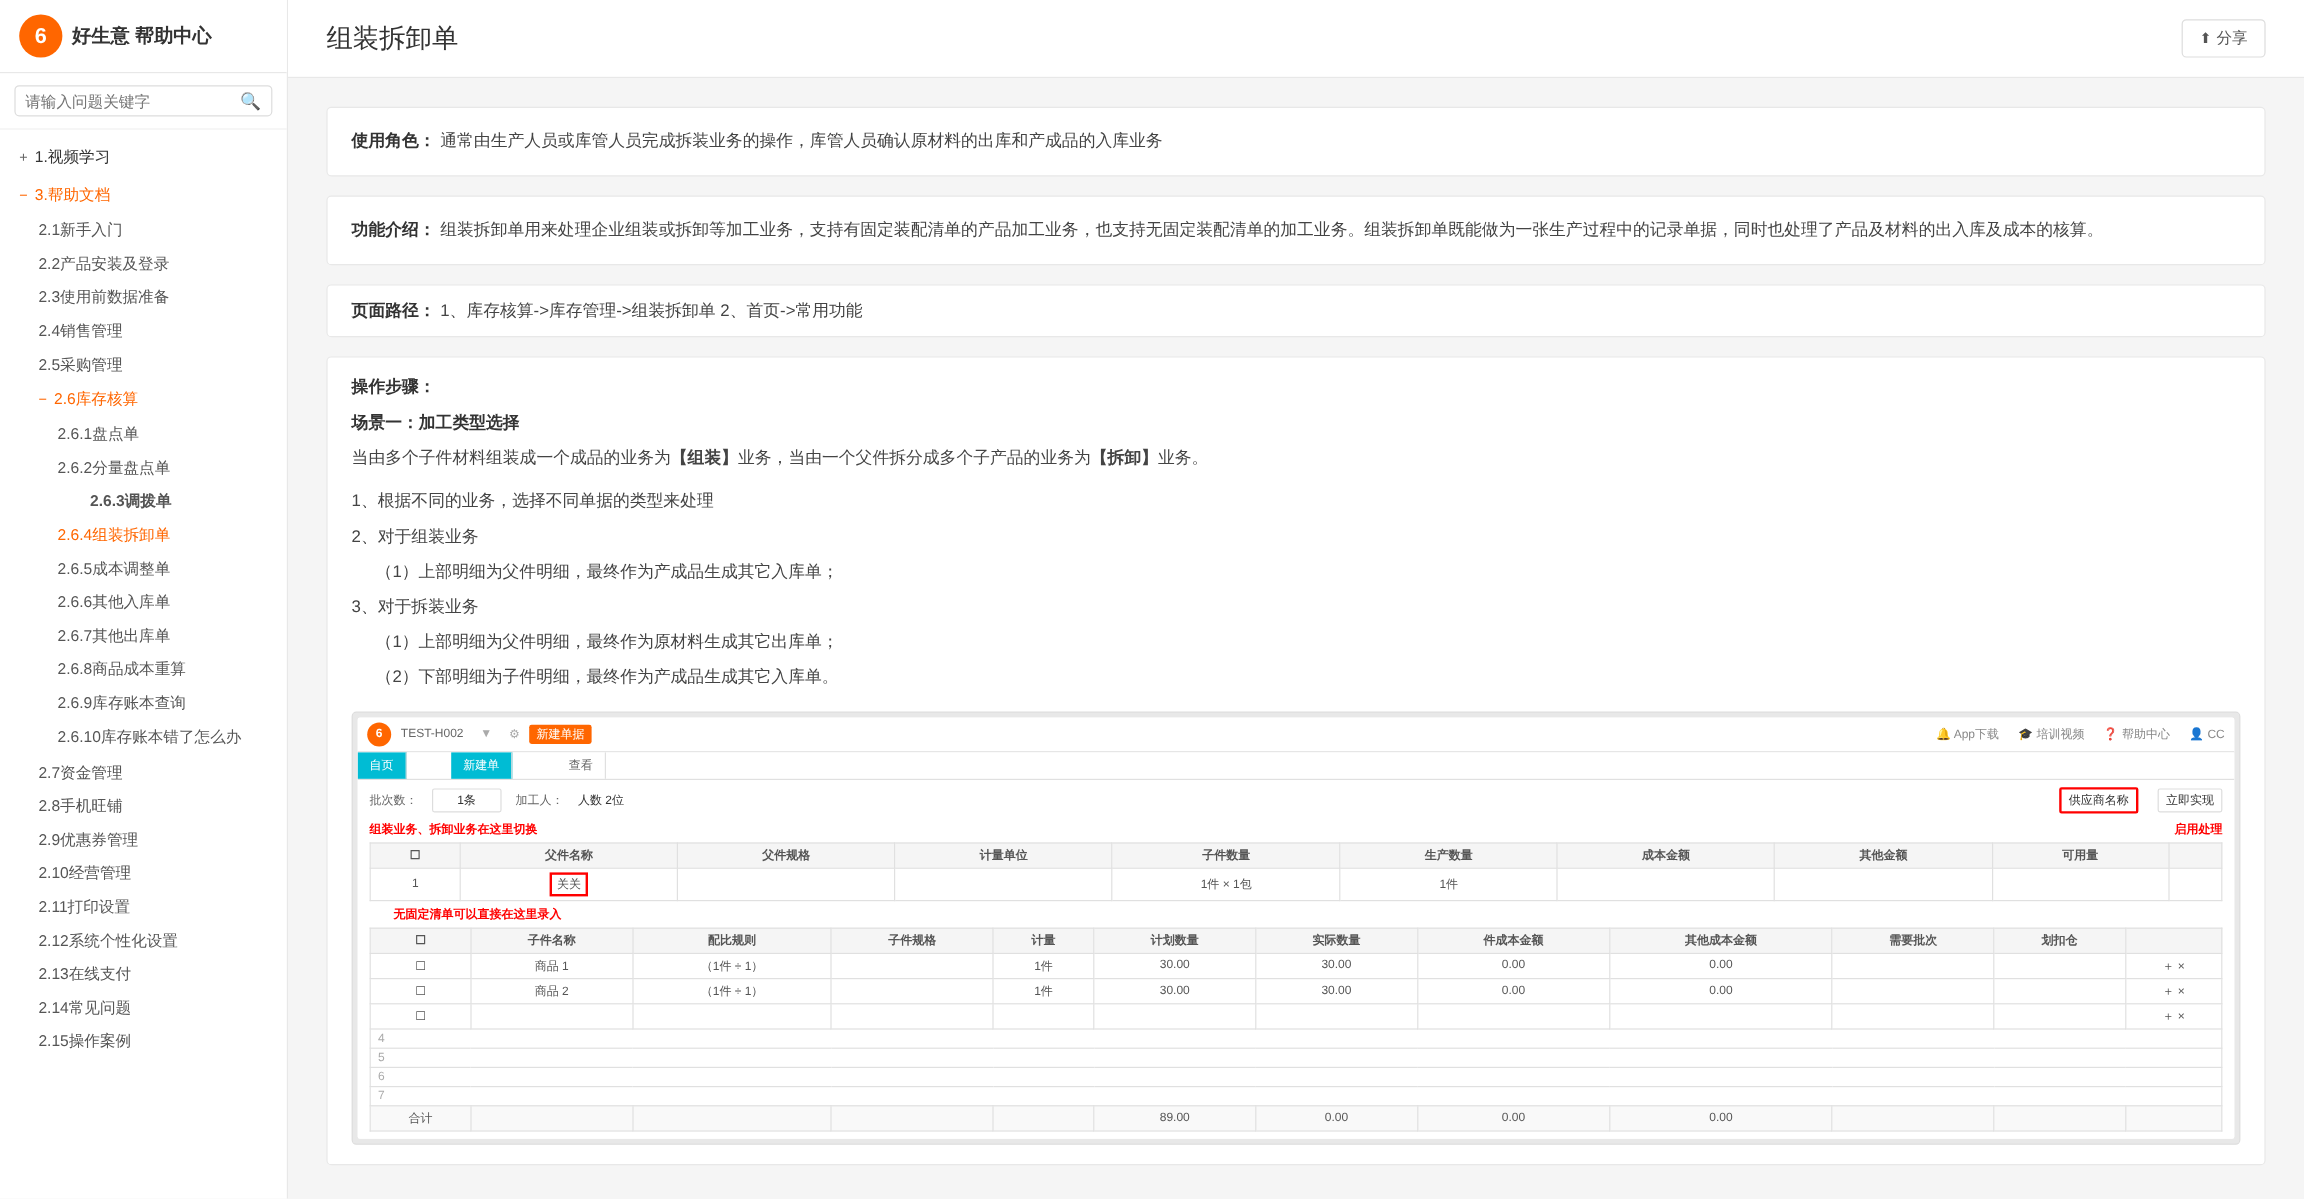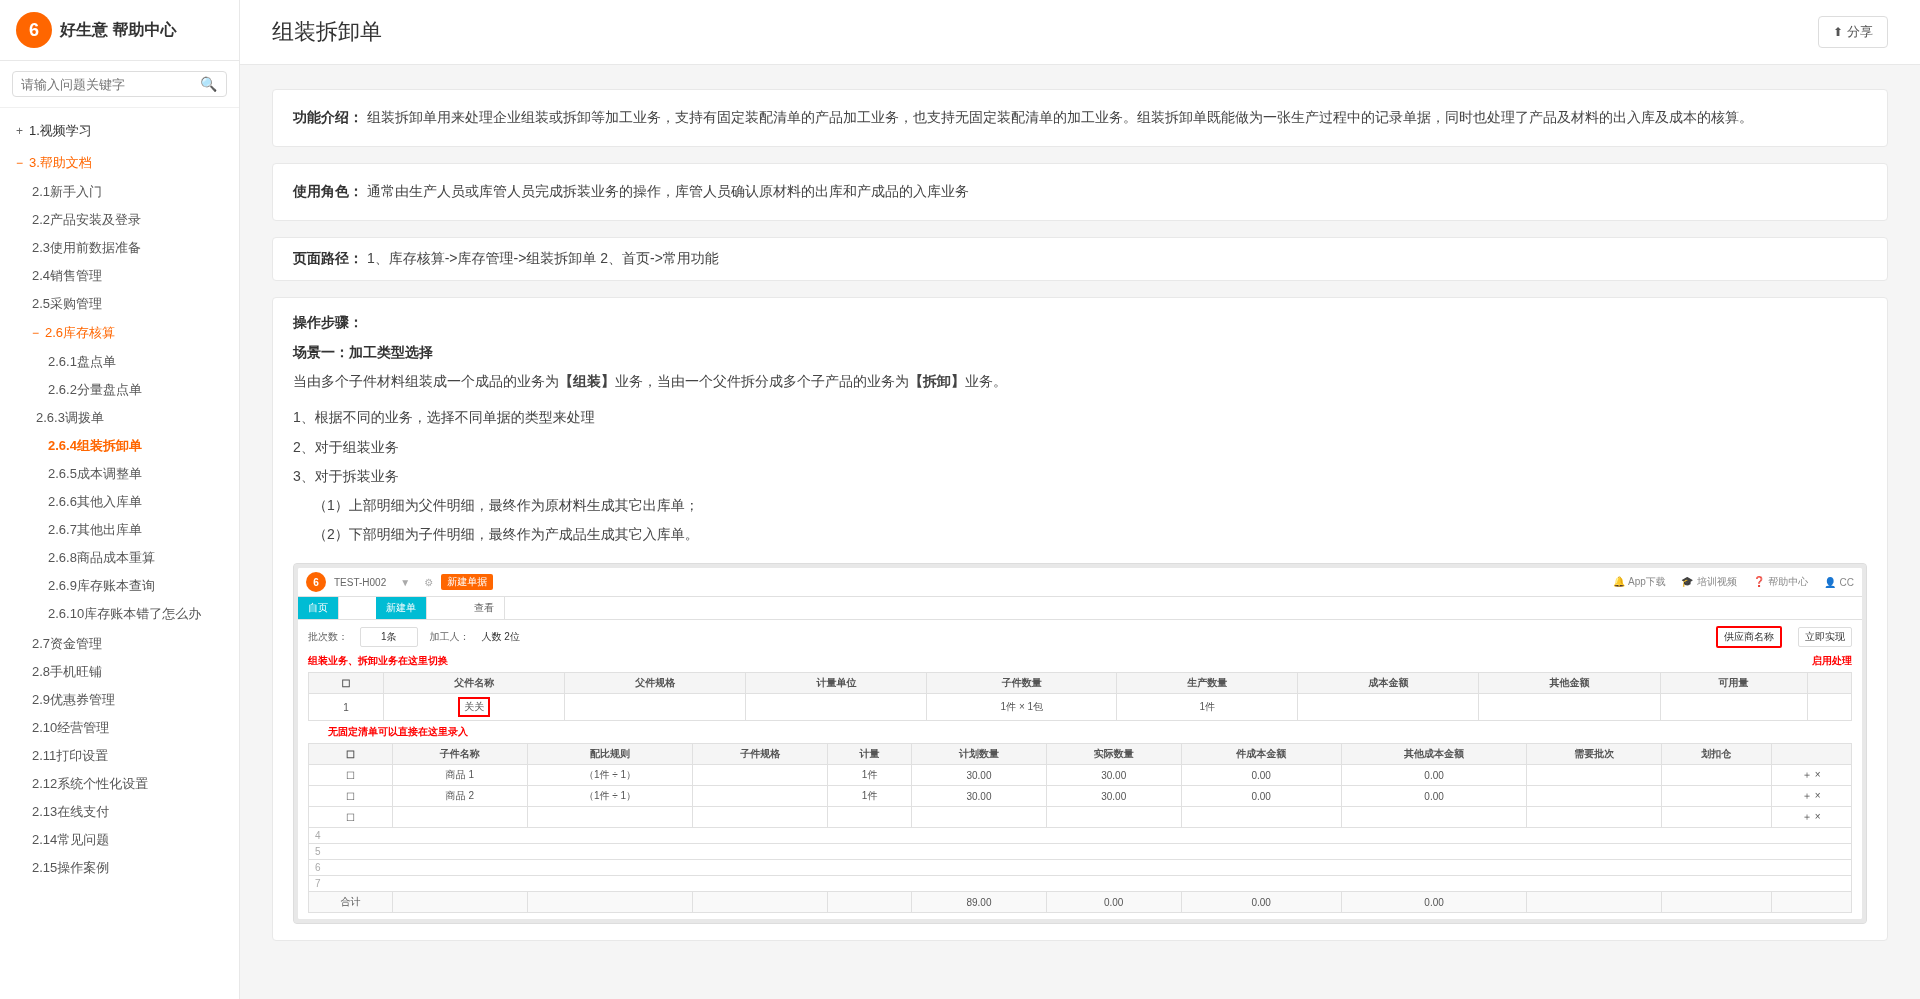--- a/index.html
+++ b/index.html
@@ -115,21 +115,21 @@
     .nav-item {
       padding: 5px 16px 5px 32px;
       font-size: 13px;
       color: #555;
       cursor: pointer;
       display: block;
     }
 
     .nav-item.active {
       color: #f60;
-      font-weight: 700;
+      font-weight: 400;
     }
 
     
     .main-content {
       flex: 1;
       display: flex;
       flex-direction: column;
       height: 100vh;
       overflow: hidden;
       background: #f5f5f5;
@@ -344,21 +344,21 @@
         <a class="nav-item">2.5采购管理</a>
 
         <div class="nav-section">
           <div class="nav-section-title active-section" style="padding-left:32px;">
             <span class="icon">−</span>
             <span>2.6库存核算</span>
           </div>
           <div class="nav-items">
             <a class="nav-item" style="padding-left:48px;">2.6.1盘点单</a>
             <a class="nav-item" style="padding-left:48px;">2.6.2分量盘点单</a>
-            <a class="nav-item" style="padding-left:36px;">2.6.3调拨单</a>
+            <a class="nav-item" style="padding-left:75px;font-weight:bold;">2.6.3调拨单</a>
             <a class="nav-item active" style="padding-left:48px;">2.6.4组装拆卸单</a>
             <a class="nav-item" style="padding-left:48px;">2.6.5成本调整单</a>
             <a class="nav-item" style="padding-left:48px;">2.6.6其他入库单</a>
             <a class="nav-item" style="padding-left:48px;">2.6.7其他出库单</a>
             <a class="nav-item" style="padding-left:48px;">2.6.8商品成本重算</a>
             <a class="nav-item" style="padding-left:48px;">2.6.9库存账本查询</a>
             <a class="nav-item" style="padding-left:48px;">2.6.10库存账本错了怎么办</a>
           </div>
         </div>
 
@@ -381,47 +381,48 @@
     <h1 class="page-title-text">组装拆卸单</h1>
     <button class="share-btn">
       <span style="font-size:12px;">⬆</span>
       <span>分享</span>
     </button>
   </div>
 
   <div class="content-area">
 
     <div class="info-box">
+      <span class="section-label">使用角色：</span>
+      <span>通常由生产人员或库管人员完成拆装业务的操作，库管人员确认原材料的出库和产成品的入库业务</span>
+    </div>
+
+    <div class="info-box">
       <span class="section-label">功能介绍：</span>
       <span>组装拆卸单用来处理企业组装或拆卸等加工业务，支持有固定装配清单的产品加工业务，也支持无固定装配清单的加工业务。组装拆卸单既能做为一张生产过程中的记录单据，同时也处理了产品及材料的出入库及成本的核算。</span>
-    </div>
-
-    <div class="info-box">
-      <span class="section-label">使用角色：</span>
-      <span>通常由生产人员或库管人员完成拆装业务的操作，库管人员确认原材料的出库和产成品的入库业务</span>
     </div>
 
     <div class="path-box">
       <span class="section-label">页面路径：</span>
       <span>1、库存核算-&gt;库存管理-&gt;组装拆卸单 2、首页-&gt;常用功能</span>
     </div>
 
     <div class="ops-section">
       <div class="ops-title">操作步骤：</div>
 
       <div class="scene-title">场景一：加工类型选择</div>
 
       <div class="scene-desc">
         <span>当由多个子件材料组装成一个成品的业务为</span><span style="font-weight:bold;">【组装】</span><span>业务，当由一个父件拆分成多个子产品的业务为</span><span style="font-weight:bold;">【拆卸】</span><span>业务。</span>
       </div>
 
       <div class="steps-list">
         <div class="step-item">1、根据不同的业务，选择不同单据的类型来处理</div>
         <div class="step-item">2、对于组装业务</div>
         <div class="sub-steps">
+          <div class="sub-step">（1）上部明细为父件明细，最终作为产成品生成其它入库单；</div>
         </div>
         <div class="step-item">3、对于拆装业务</div>
         <div class="sub-steps">
           <div class="sub-step">（1）上部明细为父件明细，最终作为原材料生成其它出库单；</div>
           <div class="sub-step">（2）下部明细为子件明细，最终作为产成品生成其它入库单。</div>
         </div>
       </div>
 
       <div class="screenshot-container">
         <div style="position:relative; background:#e8e8e8; padding: 4px;">

